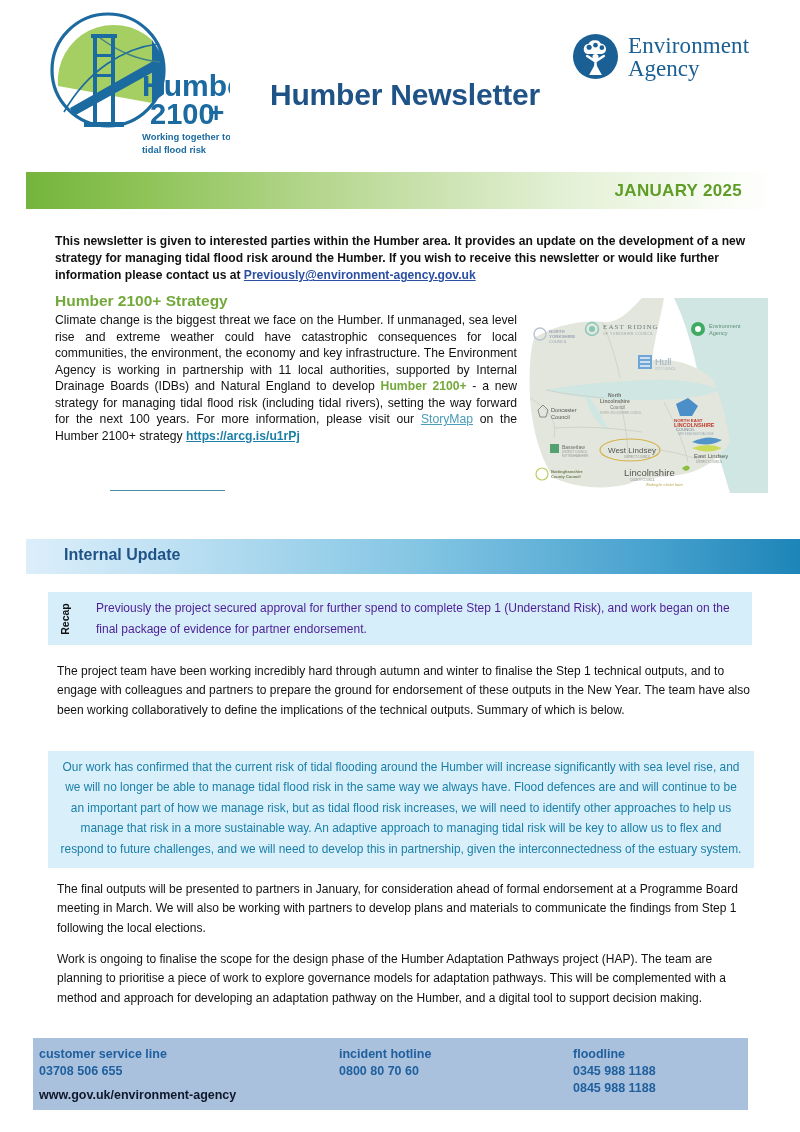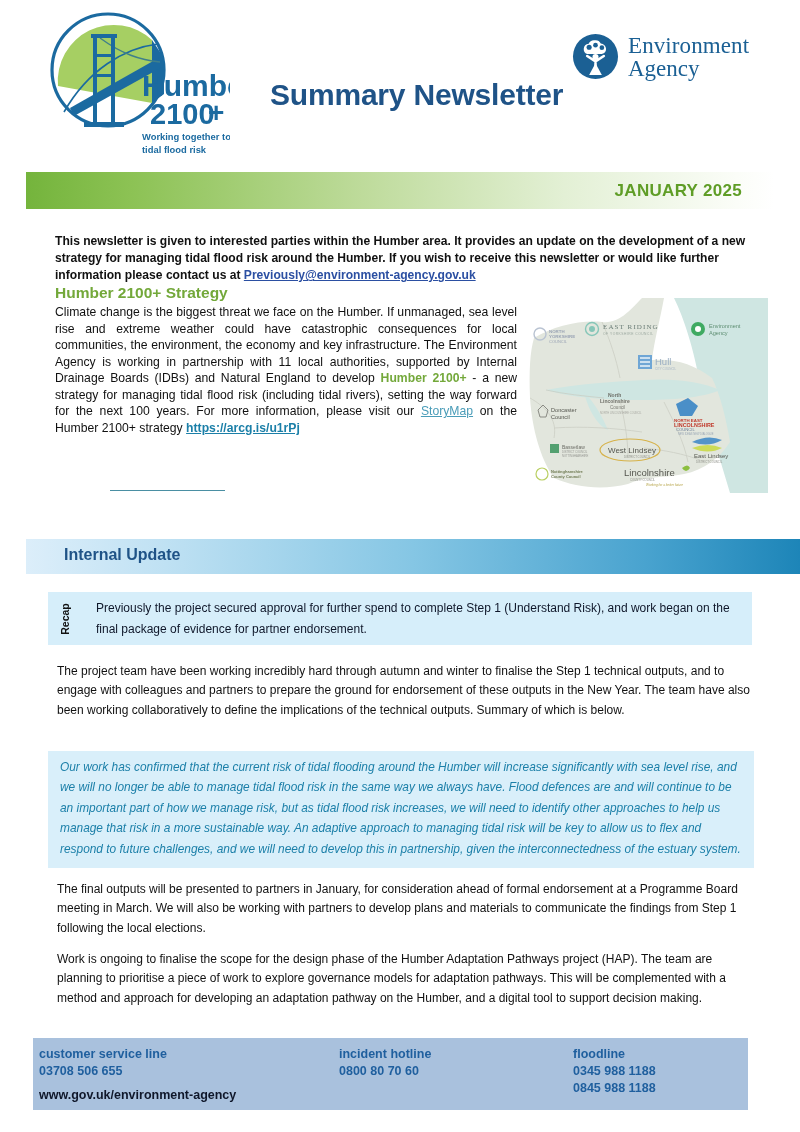--- a/index.html
+++ b/index.html
@@ -36,21 +36,21 @@
   }
 
   
   .intro{
     position:absolute;left:55px;top:233px;width:706px;
     font-size:12.1px;font-weight:bold;line-height:1.42;color:#111;
   }
   .intro a{color:#2b4fa2;text-decoration:underline;}
 
   
-  .strategy-col{position:absolute;left:55px;top:284px;width:462px;}
+  .strategy-col{position:absolute;left:55px;top:292px;width:462px;}
   .strategy-head{
     font-size:15.5px;font-weight:bold;color:#73a83a;margin:0 0 2px 0;
   }
   .strategy-body{
     font-size:12.2px;line-height:1.355;text-align:justify;color:#111;
   }
   .strategy-body .gr{color:#73a83a;font-weight:bold;}
   .strategy-body .sm{color:#4a9cb8;}
   .strategy-body .url{color:#1b7fa8;font-weight:bold;}
   .hr-small{
@@ -80,40 +80,40 @@
   .recap-label{
     position:absolute;left:6px;top:6px;width:22px;height:42px;
     display:flex;align-items:center;justify-content:center;
   }
   .recap-label span{
     transform:rotate(-90deg);white-space:nowrap;
     font-size:10.5px;font-weight:bold;color:#111;
   }
   .recap-text{
     position:absolute;left:48px;top:6px;width:645px;
-    font-size:12px;line-height:1.78;color:#0f172a;
+    font-size:12px;line-height:1.78;color:#4c1d95;
   }
 
   
   .para{
     position:absolute;left:57px;width:700px;
     font-size:12px;line-height:1.62;color:#111;
   }
   .p1{top:662px;}
   .p3{top:880px;}
   .p4{top:950px;}
 
   
   .quote-box{
     position:absolute;left:48px;top:751px;width:706px;height:117px;
     background:#d9effa;
   }
   .quote-text{
     position:absolute;left:12px;top:6px;width:682px;
-    font-size:11.9px;font-style:italic;line-height:1.72;color:#1b7fa8;
+    font-size:11.9px;line-height:1.72;color:#1b7fa8;text-align:center;
   }
 
   
   .footer{
     position:absolute;left:33px;top:1038px;width:715px;height:72px;
     background:#a9c1dd;
   }
   .fcol{position:absolute;color:#1f5f9e;font-size:12.5px;font-weight:bold;line-height:1.34;}
   .fc1{left:6px;top:8px;}
   .fc2{left:306px;top:8px;}
@@ -142,21 +142,21 @@
         <rect x="53" y="66" width="22" height="3" fill="#1b6aa0"></rect>
         <rect x="44" y="114" width="40" height="5" fill="#1b6aa0"></rect>
         <text x="102" y="88" font-family="Liberation Sans, sans-serif" font-size="30" font-weight="bold" fill="#1b6aa0">Humber</text>
         <text x="110" y="116" font-family="Liberation Sans, sans-serif" font-size="29" font-weight="bold" fill="#1b6aa0">2100</text>
         <text x="168" y="114" font-family="Liberation Sans, sans-serif" font-size="28" font-weight="bold" fill="#1b6aa0">+</text>
         <text x="102" y="132" font-family="Liberation Sans, sans-serif" font-size="9.4" font-weight="bold" fill="#1b6aa0">Working together to manage</text>
         <text x="102" y="145" font-family="Liberation Sans, sans-serif" font-size="9.4" font-weight="bold" fill="#1b6aa0">tidal flood risk</text>
       </svg>
     </div>
 
-    <div class="news-title">Summary Newsletter</div>
+    <div class="news-title">Humber Newsletter</div>
 
     <div class="ea-logo">
       <svg class="ea-mark" viewBox="0 0 48 48">
         <circle cx="24" cy="24" r="23" fill="#1b6094"></circle>
         <path d="M12 16 a5.5 5.5 0 0 1 5-5 a6 6 0 0 1 6-3.6 a6 6 0 0 1 6.4 3.4 a5.6 5.6 0 0 1 5.4 5.4 a5.2 5.2 0 0 1 -4.4 5.2 l-15 0 a5.4 5.4 0 0 1 -3.4 -5.4 z" fill="#ffffff"></path>
         <circle cx="17.5" cy="14.5" r="2.6" fill="#1b6094"></circle>
         <circle cx="24" cy="12.4" r="2.4" fill="#1b6094"></circle>
         <circle cx="30.5" cy="15" r="2.4" fill="#1b6094"></circle>
         <circle cx="24" cy="24.6" r="3.1" fill="#ffffff"></circle>
         <path d="M24 28.2 L24 34 M15.5 23.5 L24 29 M32.5 23.5 L24 29" stroke="#ffffff" stroke-width="2.6" fill="none" stroke-linecap="round"></path>

